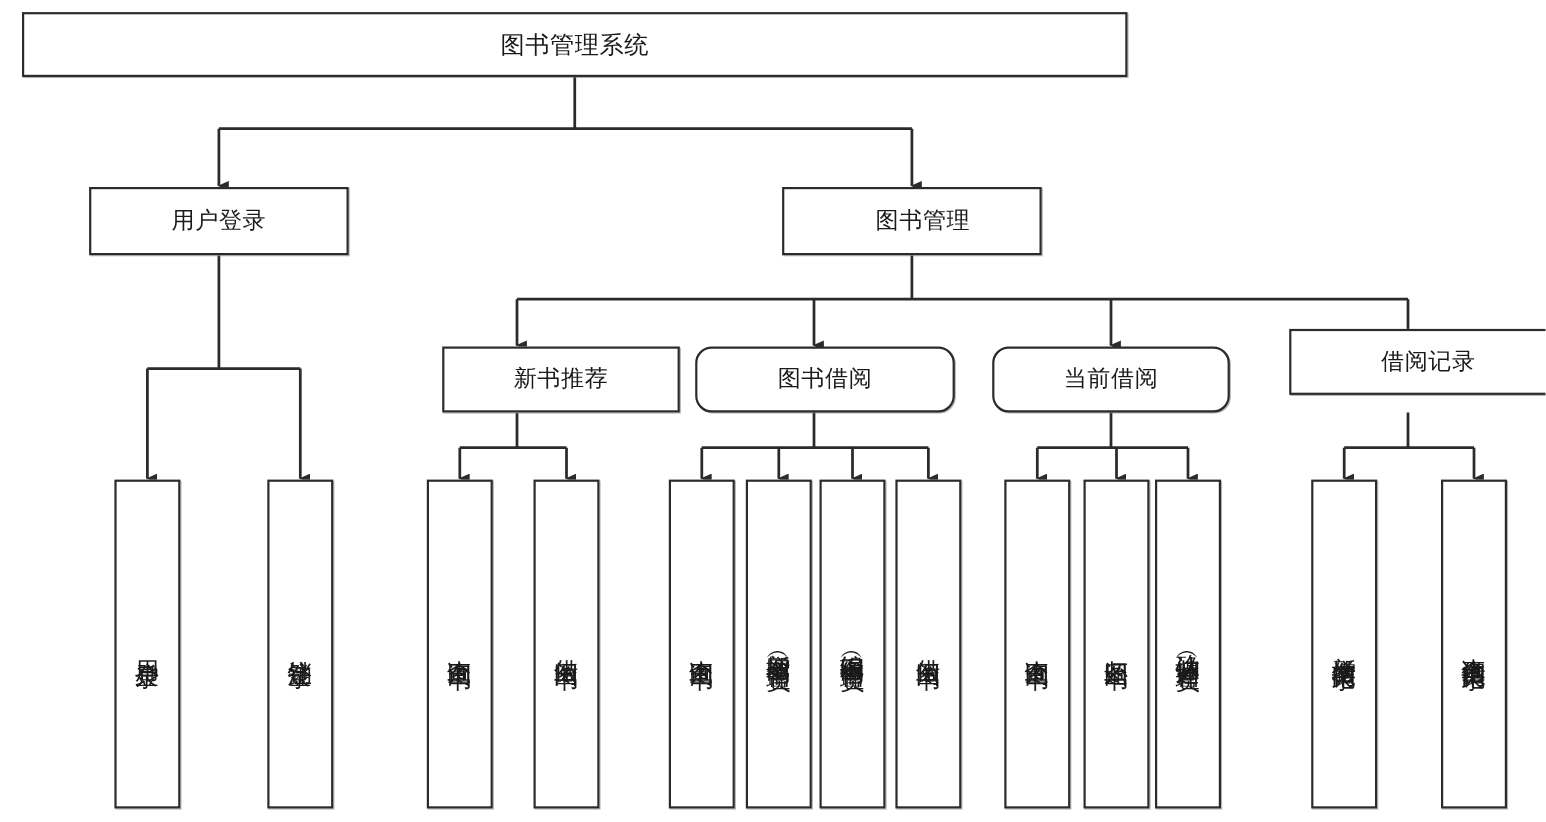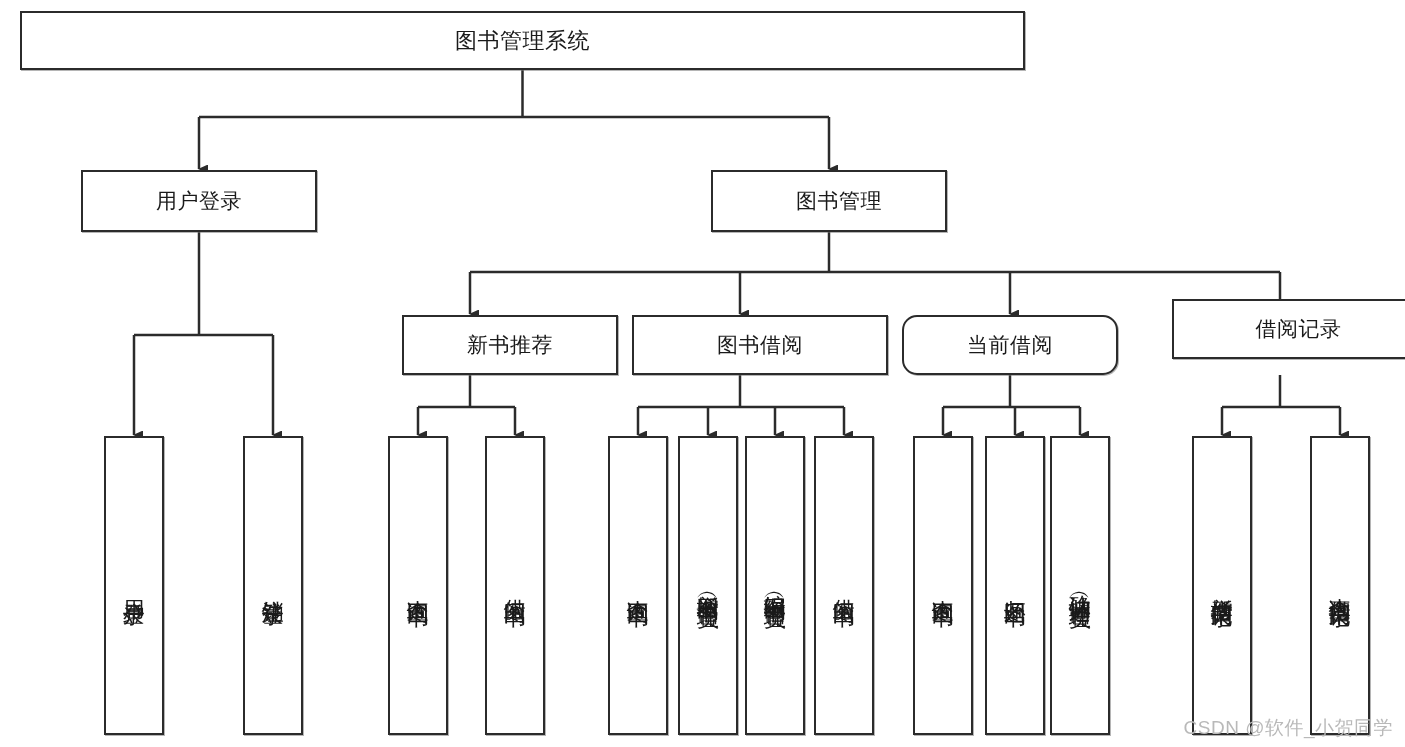--- a/index.html
+++ b/index.html
@@ -101,21 +101,21 @@
       </div>
       <div class="node-box horiz" style="left: 81px; top: 170px; width: 236px; height: 62px;">
         <span class="node-label">用户登录</span>
       </div>
       <div class="node-box horiz" style="left: 711px; top: 170px; width: 236px; height: 62px; padding-left: 20px;">
         <span class="node-label">图书管理</span>
       </div>
       <div class="node-box horiz" style="left: 362px; top: 315px; width: 216px; height: 60px; margin-left: 40px;">
         <span class="node-label">新书推荐</span>
       </div>
-      <div class="node-box horiz" style="left: 632px; top: 315px; width: 256px; height: 60px;">
+      <div class="node-box horiz" style="left: 632px; top: 315px; width: 236px; height: 60px; border-radius: 15px;">
         <span class="node-label">图书借阅</span>
       </div>
       <div class="node-box horiz" style="left: 902px; top: 315px; width: 216px; height: 60px; border-radius: 15px;">
         <span class="node-label">当前借阅</span>
       </div>
       <div class="node-box horiz" style="left: 1172px; top: 299px; width: 253px; height: 60px;">
         <span class="node-label">借阅记录</span>
       </div>
       <div class="node-box vert" style="left: 104px; top: 436px; width: 60px; height: 299px;">
         <span class="node-label">用户登录</span>
@@ -151,14 +151,13 @@
         <span class="node-label">确认归还（管理员）</span>
       </div>
       <div class="node-box vert" style="left: 1192px; top: 436px; width: 60px; height: 299px;">
         <span class="node-label">新增借阅记录</span>
       </div>
       <div class="node-box vert" style="left: 1310px; top: 436px; width: 60px; height: 299px;">
         <span class="node-label">查询借阅记录</span>
       </div>
     </div>
 
-  <div id="watermark">CSDN @软件_小贺同学</div>
 </div>
 
 </body></html>

